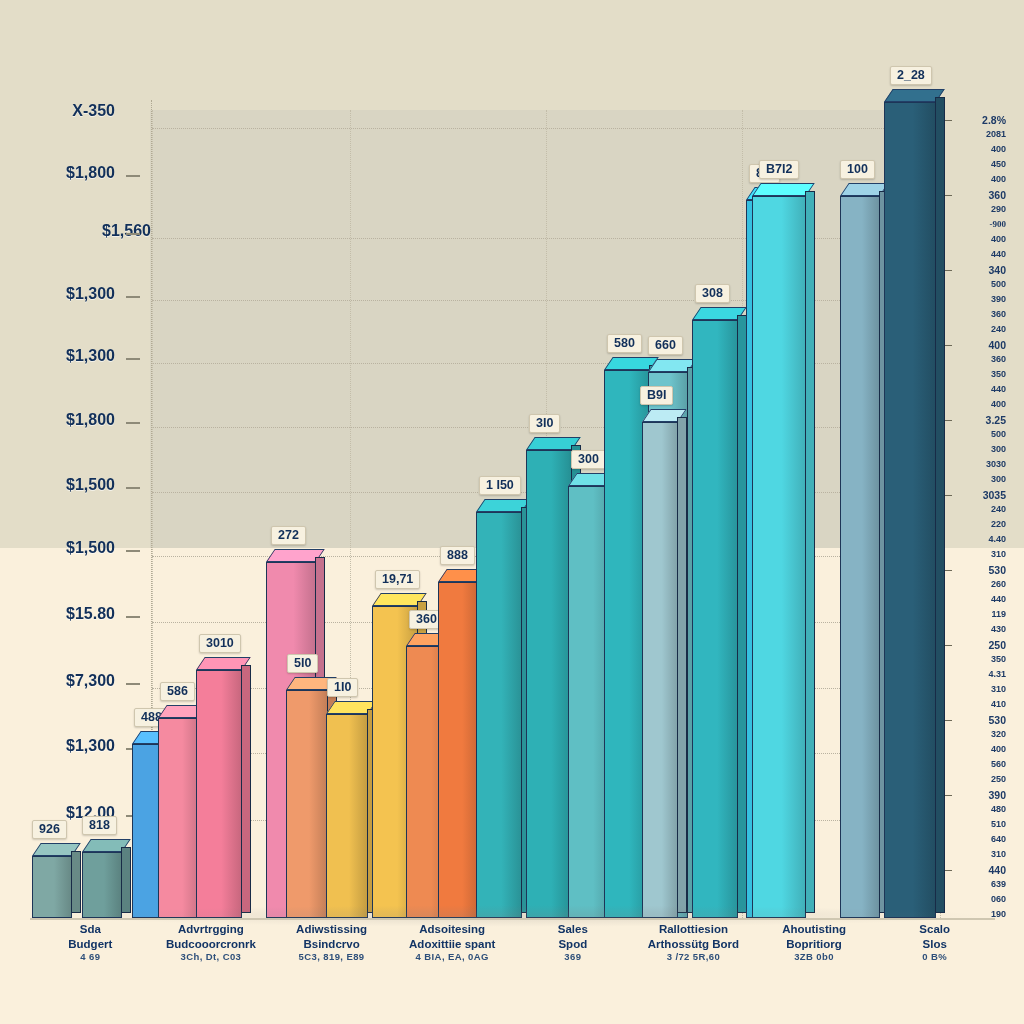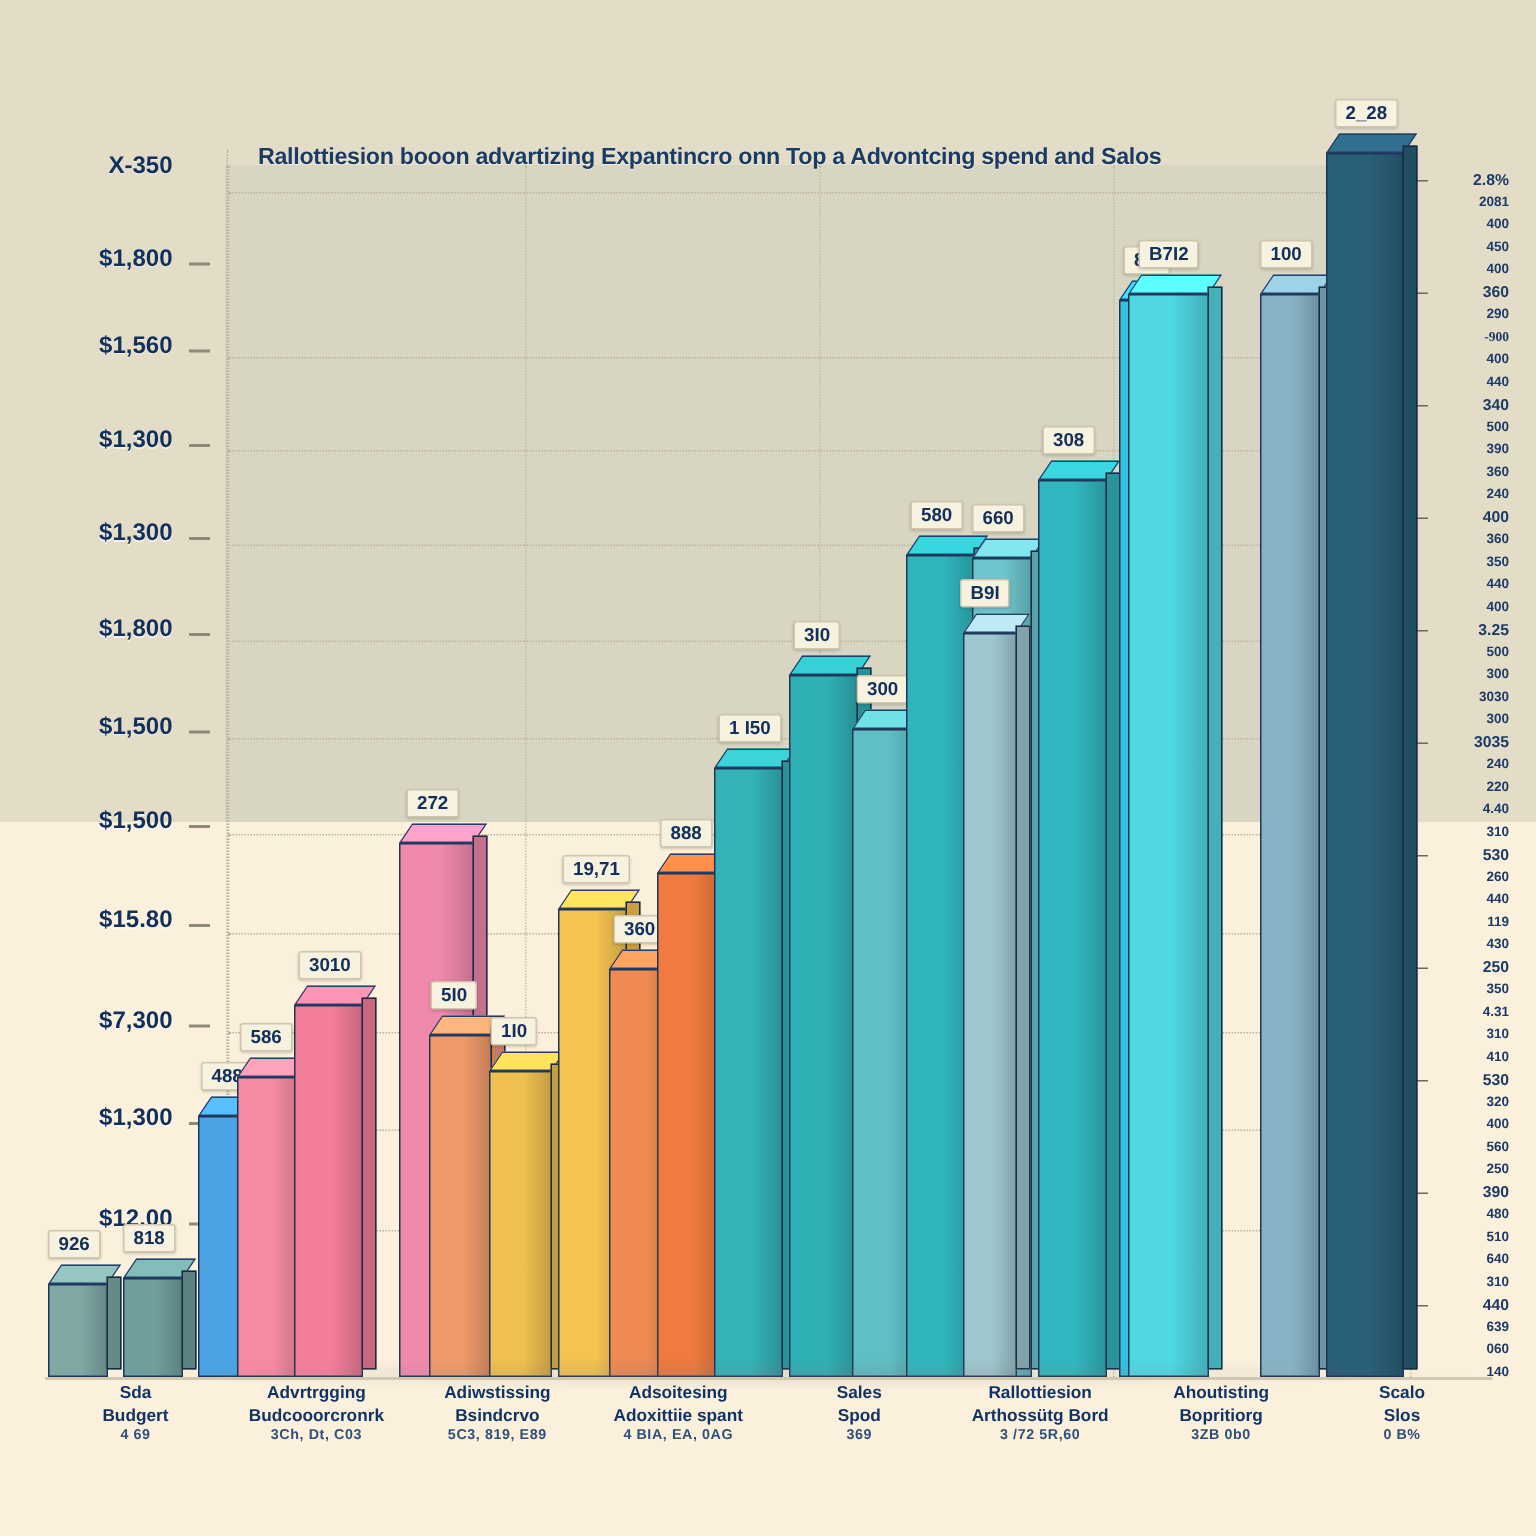--- a/index.html
+++ b/index.html
@@ -91,27 +91,26 @@
   <div class="grid" style="top:820px"></div>
 
   <div class="vgrid" style="left:152px"></div>
   <div class="vgrid" style="left:350px"></div>
   <div class="vgrid" style="left:546px"></div>
   <div class="vgrid" style="left:742px"></div>
   <div class="vgrid" style="left:940px"></div>
 
   <div class="axis-left"></div>
 
-  <div class="title">Rallottiesion booon advartizing Expantincro onn  Top a Advontcing spend and Salos</div>
 
   <div id="y-axis">
       <div class="ylab" style="top: 102px; left: 0px; width: 115px;">X-350</div>
       <div class="ylab" style="top: 164px; left: 0px; width: 115px;">$1,800</div>
       <div class="ytickmark" style="top: 175px; left: 126px;"></div>
-      <div class="ylab" style="top: 222px; left: 0px; width: 115px;">$1,560</div>
+      <div class="ylab" style="top: 222px; left: 0px; width: 115px; padding-left: 36px;">$1,560</div>
       <div class="ytickmark" style="top: 233px; left: 126px;"></div>
       <div class="ylab" style="top: 285px; left: 0px; width: 115px;">$1,300</div>
       <div class="ytickmark" style="top: 296px; left: 126px;"></div>
       <div class="ylab" style="top: 347px; left: 0px; width: 115px;">$1,300</div>
       <div class="ytickmark" style="top: 358px; left: 126px;"></div>
       <div class="ylab" style="top: 411px; left: 0px; width: 115px;">$1,800</div>
       <div class="ytickmark" style="top: 422px; left: 126px;"></div>
       <div class="ylab" style="top: 476px; left: 0px; width: 115px;">$1,500</div>
       <div class="ytickmark" style="top: 487px; left: 126px;"></div>
       <div class="ylab" style="top: 539px; left: 0px; width: 115px;">$1,500</div>
@@ -184,21 +183,21 @@
       <div class="rtick major" style="top: 789px;">390</div>
       <div class="rtickline" style="top: 795px;"></div>
       <div class="rtick" style="top: 804px;">480</div>
       <div class="rtick" style="top: 819px;">510</div>
       <div class="rtick" style="top: 834px;">640</div>
       <div class="rtick" style="top: 849px;">310</div>
       <div class="rtick major" style="top: 864px;">440</div>
       <div class="rtickline" style="top: 870px;"></div>
       <div class="rtick" style="top: 879px;">639</div>
       <div class="rtick" style="top: 894px; text-align: center;">060</div>
-      <div class="rtick" style="top: 909px;">140</div>
+      <div class="rtick" style="top: 909px;">190</div>
     </div>
 
   <div id="bars">
       <div class="bar" style="left: 32px; width: 40px; height: 62px;">
         <div class="front" style="background: linear-gradient(90deg, rgb(127, 168, 164) 0%, rgb(127, 168, 164) 55%, rgba(0, 0, 0, 0.18) 100%), rgb(127, 168, 164);"></div>
         <div class="top" style="top: -13px; background: rgb(127, 168, 164); filter: brightness(1.18);"></div>
         <div class="side" style="height: 62px; background: rgb(127, 168, 164);"></div>
       </div>
       <div class="dlabel" style="left: 32px; top: 820px;">926</div>
       <div class="bar" style="left: 82px; width: 40px; height: 66px;">

